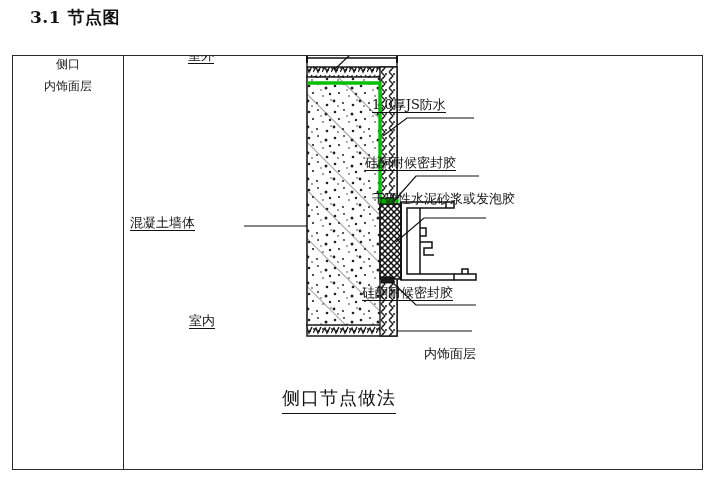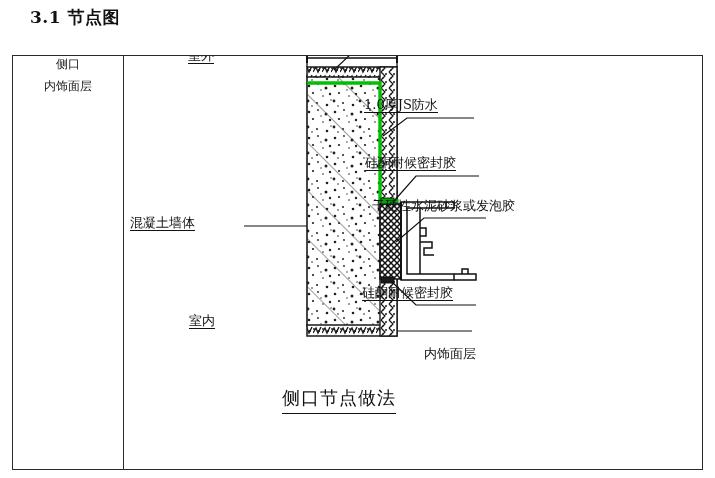--- a/index.html
+++ b/index.html
@@ -234,25 +234,25 @@
 
             <path d="M183,170 L120,170"></path>
 
             <path d="M273,275 L348,275"></path>
           </g>
 
         </svg>
 
         <div class="cad-label" style="left:64px; top:-7px;">室外</div>
 
-        <div class="cad-label" style="left:240px; top:42px;">1.0厚JS防水</div>
+        <div class="cad-label" style="left:248px; top:42px;">1.0厚JS防水</div>
 
         <div class="cad-label" style="left:241px; top:100px;">硅酮耐候密封胶</div>
 
-        <div class="cad-label nounderline" style="left:248px; top:143px;">干硬性水泥砂浆或发泡胶</div>
+        <div class="cad-label nounderline" style="left:248px; top:137px;font-family:Liberation Mono, monospace;">干硬性水泥砂浆或发泡胶</div>
 
         <div class="cad-label" style="left:238px; top:230px;">硅酮耐候密封胶</div>
 
         <div class="cad-label" style="left:6px; top:152px;margin-top:8px;">混凝土墙体</div>
 
         <div class="cad-label" style="left:65px; top:258px;">室内</div>
 
         <div class="cad-label nounderline" style="left:300px; top:257px;margin-top:34px;">内饰面层</div>
 
         <div id="bottom-title" style="left:158px; top:330px;">侧口节点做法</div>

